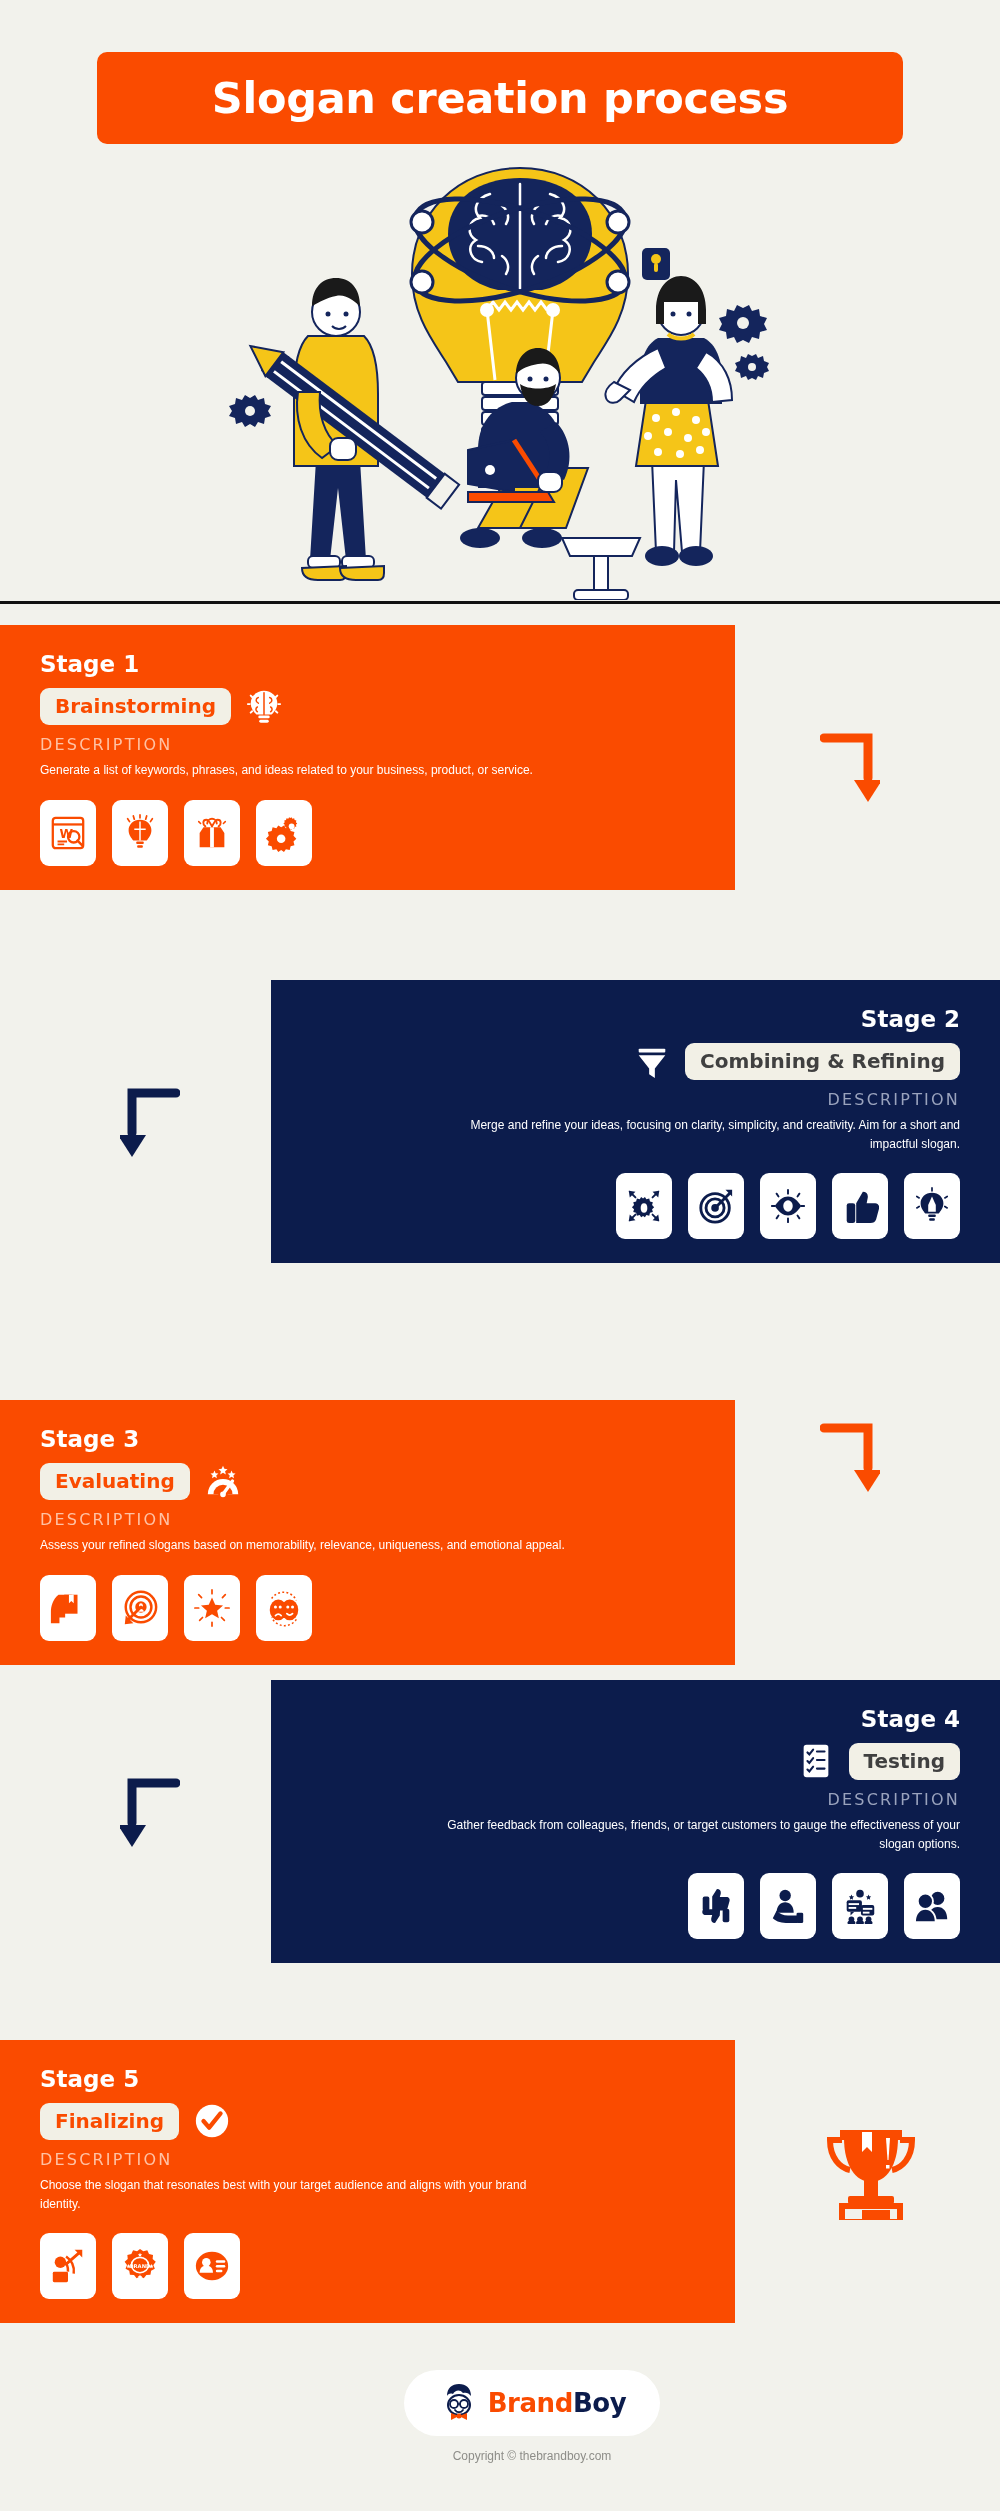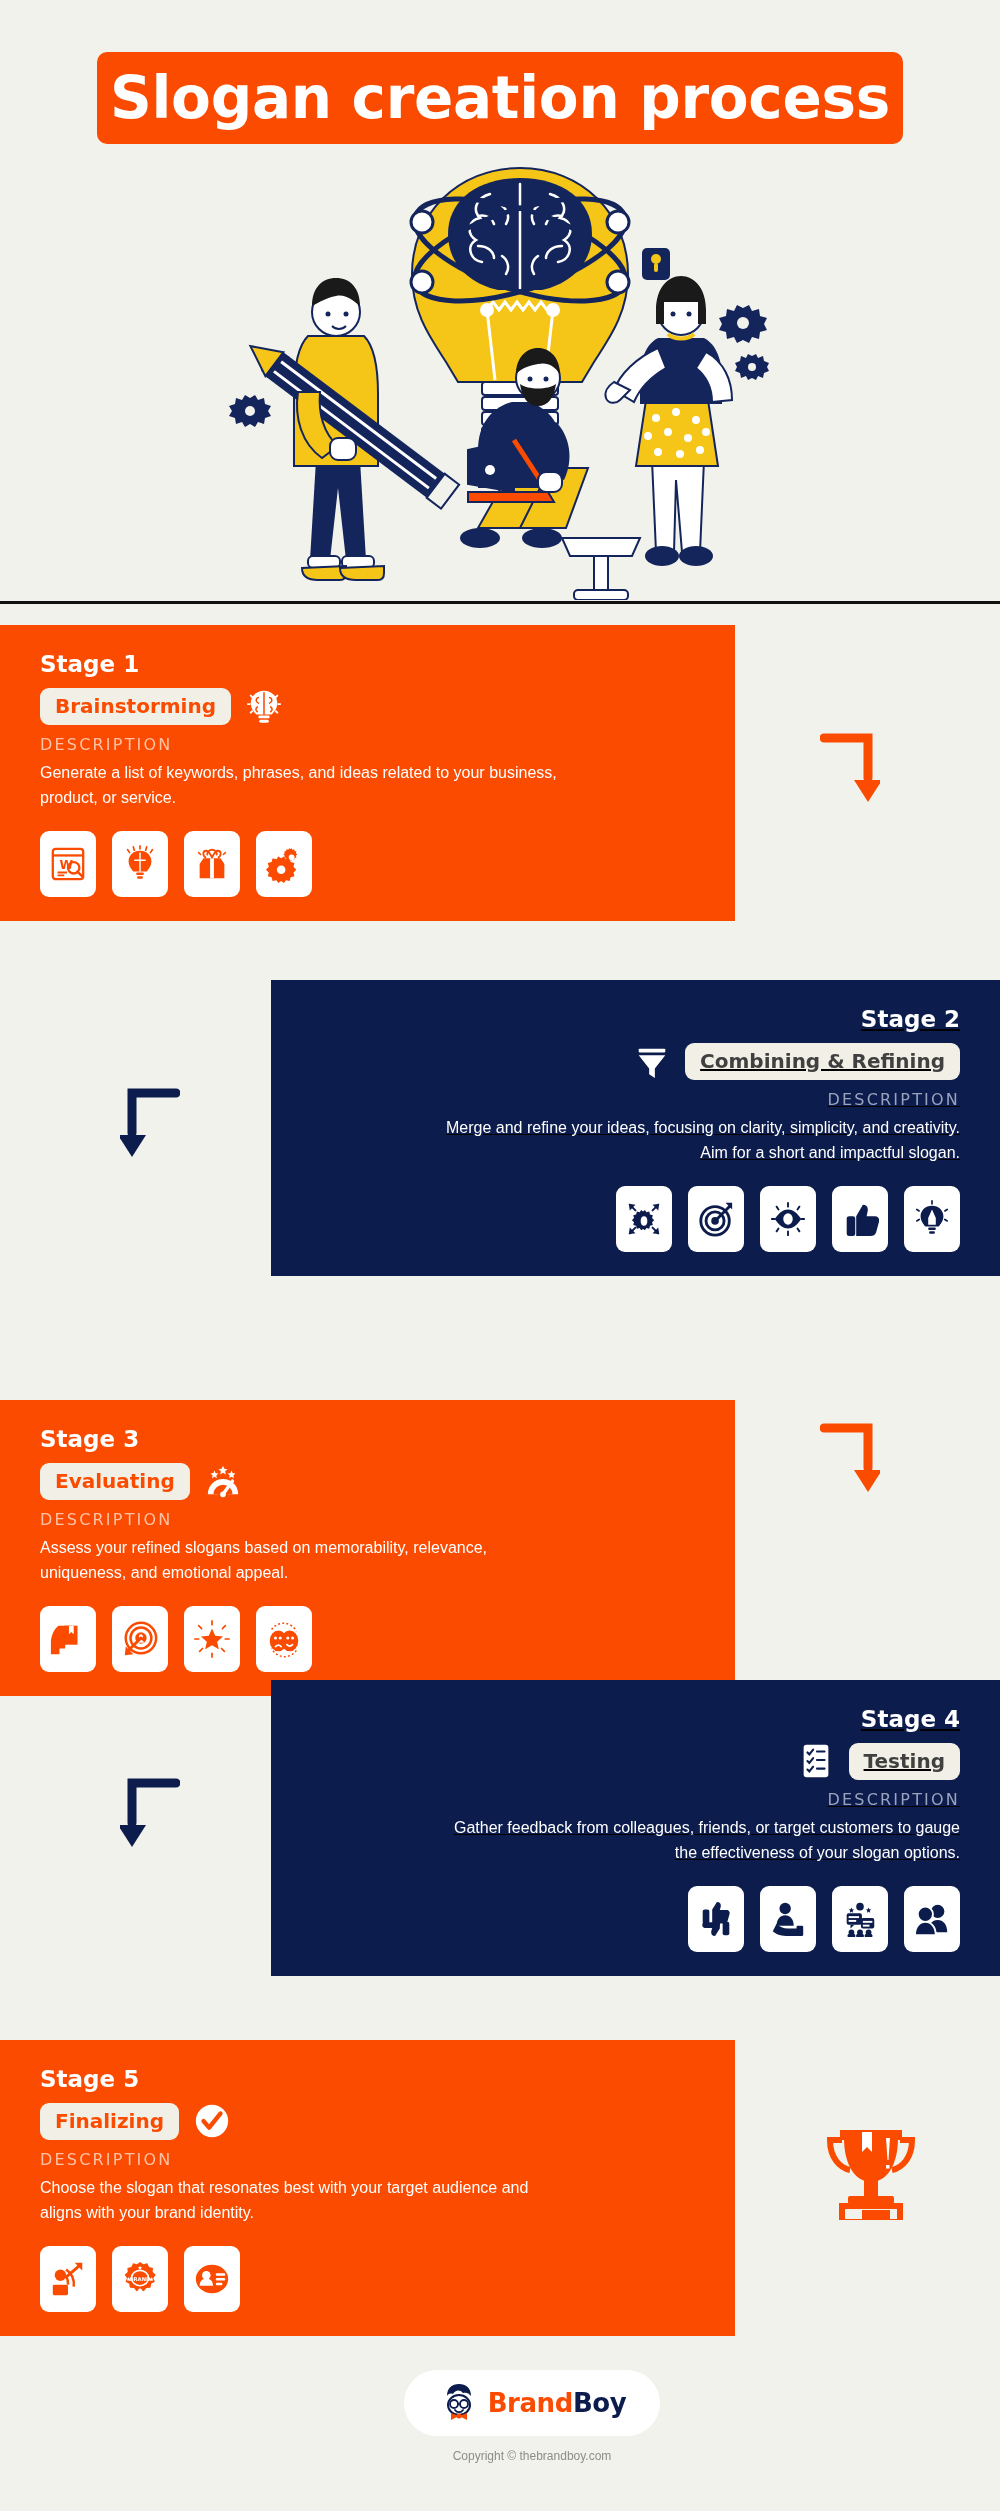--- a/index.html
+++ b/index.html
@@ -21,21 +21,21 @@
   .title-banner {
     position: absolute;
     left: 97px; top: 52px;
     width: 806px; height: 92px;
     background: #fa4b00;
     border-radius: 10px;
     display: flex; align-items: center; justify-content: center;
   }
   .title-banner h1 {
     color: #ffffff;
-    font-size: 58px;
+    font-size: 43px;
     font-weight: 700;
     letter-spacing: -0.3px;
     font-family: "DejaVu Sans", sans-serif;
   }
 
   
   .hero { position: absolute; left: 0; top: 160px; width: 1000px; height: 440px; }
   .hero svg { display: block; margin: 0 auto; }
 
   .divider-line {
@@ -46,21 +46,21 @@
   }
 
   
   .stage {
     position: absolute;
     padding: 26px 40px 24px 40px;
   }
   .stage.left  { left: 0;   width: 735px; }
   .stage.right { left: 271px; width: 729px; text-align: right; }
   .stage.orange { background: #fa4b00; }
-  .stage.navy   { background: #0c1c4c; text-decoration: underline; }
+  .stage.navy   { background: #0c1c4c; }
 
   .stage-num {
     color: #ffffff;
     font-size: 23px;
     font-weight: 700;
     font-family: "DejaVu Sans", sans-serif;
     margin-bottom: 10px;
   }
   .pill-row {
     display: flex; align-items: flex-end; gap: 14px;
@@ -85,21 +85,21 @@
     letter-spacing: 2.2px;
     font-weight: 400;
     margin-bottom: 7px;
     font-family: "DejaVu Sans", sans-serif;
   }
   .stage.orange .desc-label { color: #ffc2a4; }
   .stage.navy   .desc-label { color: #9aa3bd; }
 
   .desc-text {
     color: #ffffff;
-    font-size: 16px;
+    font-size: 12px;
     line-height: 1.55;
     max-width: 530px;
   }
   .stage.right .desc-text { margin-left: auto; }
 
   .icon-row { display: flex; gap: 16px; margin-top: 20px; }
   .stage.right .icon-row { justify-content: flex-end; }
   .icon-card {
     width: 56px; height: 66px;
     background: #ffffff;

